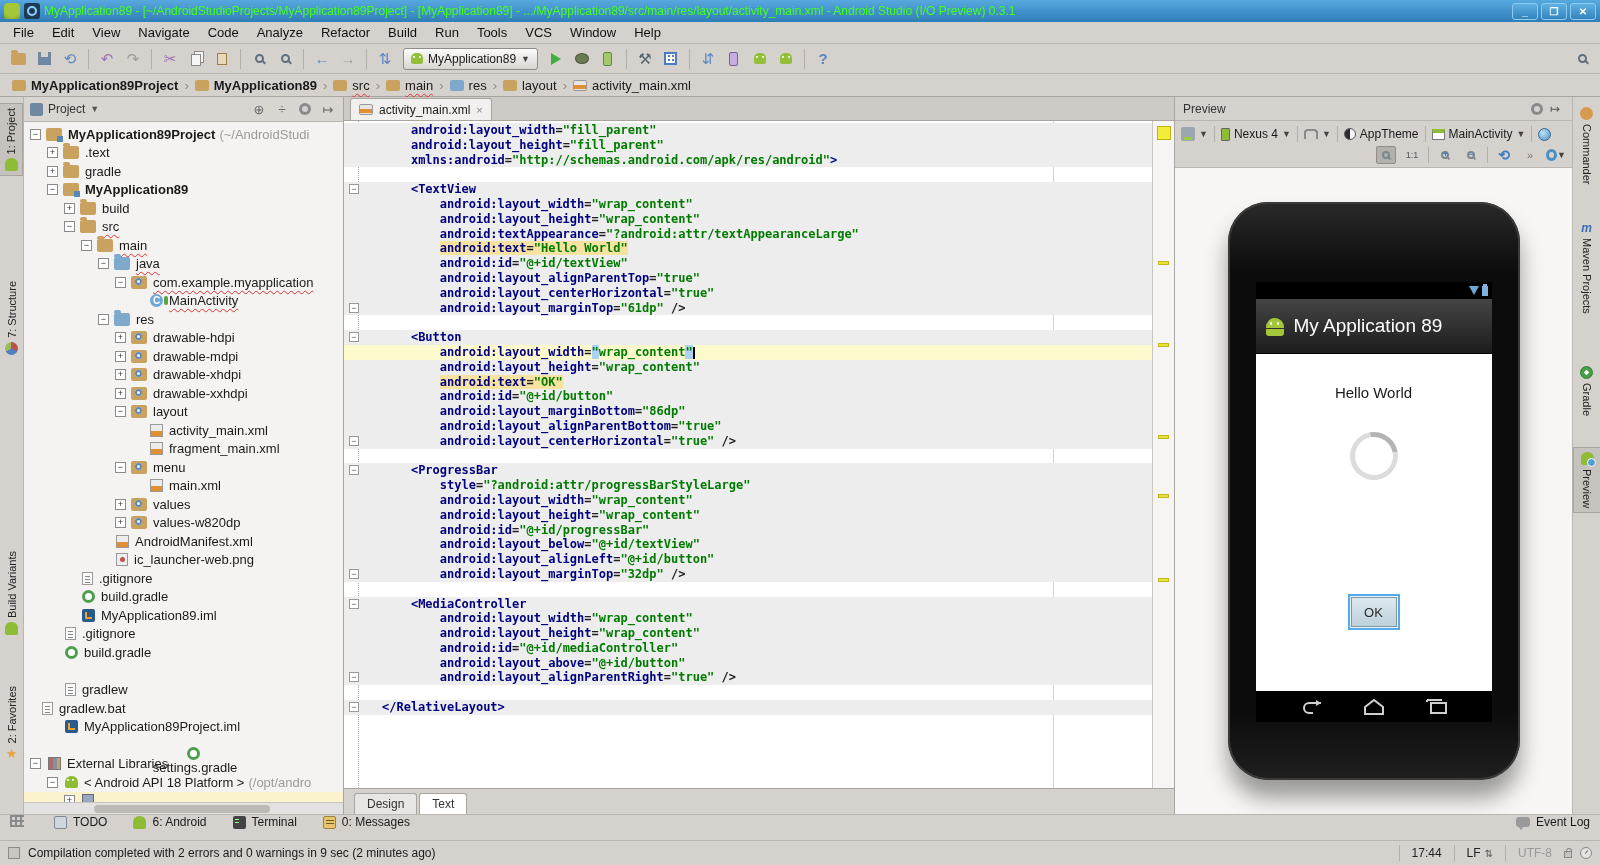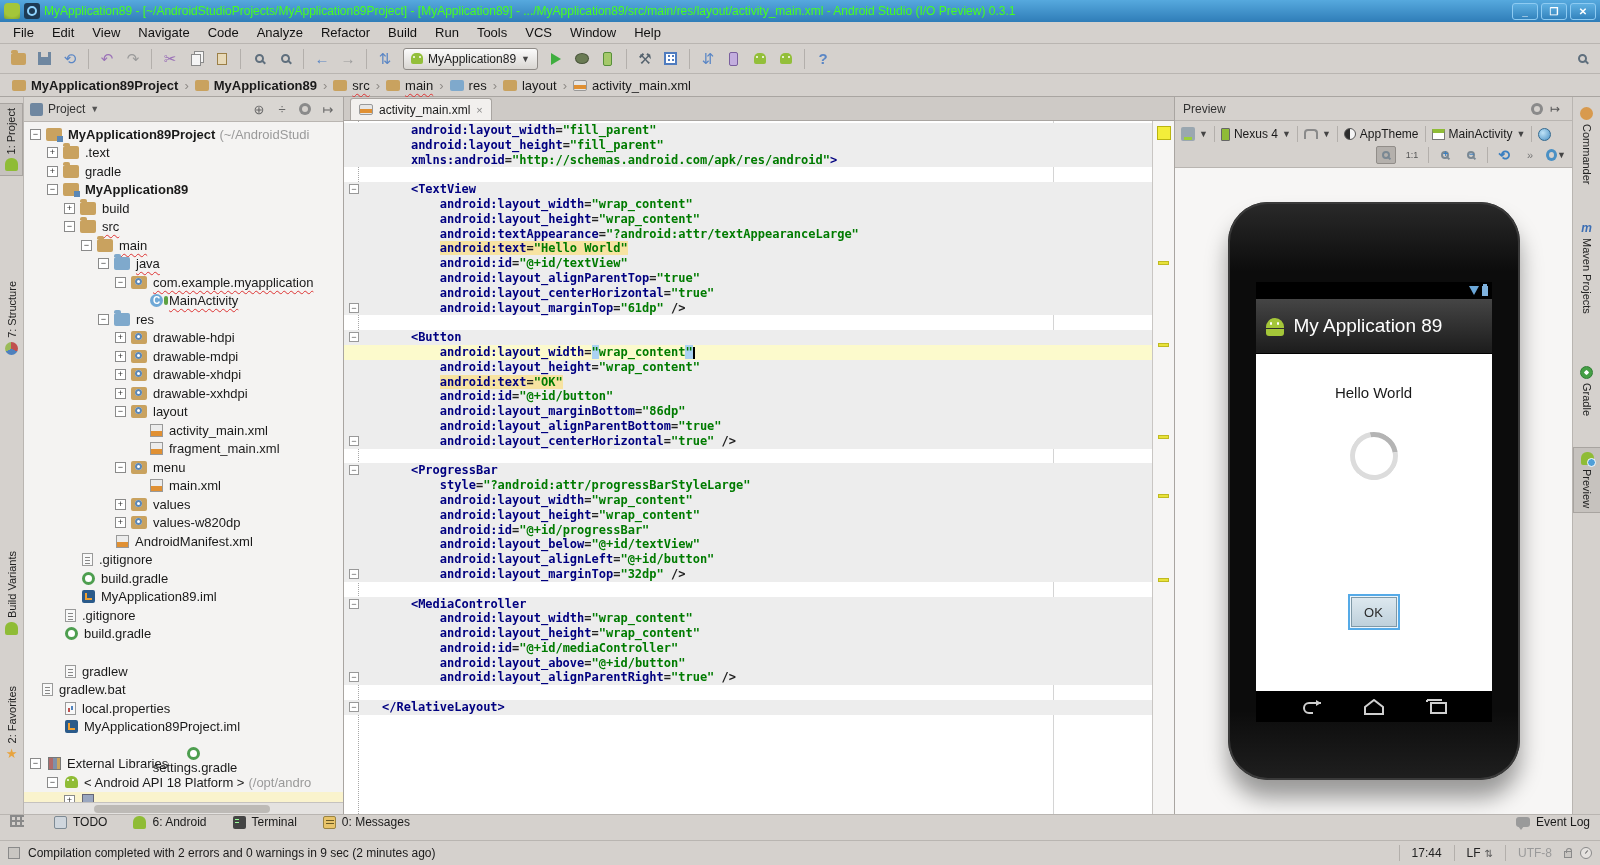--- a/index.html
+++ b/index.html
@@ -510,20 +510,25 @@
         <span class="tree-row" style="padding-left: 91px;">
           <span class="toggle">+</span>
           <span class="ticon ti-folder-pkg"></span>
           <span class="t-label">values-w820dp</span>
         </span>
         <span class="tree-row" style="padding-left: 74px;">
           <span class="toggle none">−</span>
           <span class="ticon ti-xml"></span>
           <span class="t-label">AndroidManifest.xml</span>
         </span>
+        <span class="tree-row" style="padding-left: 74px;">
+          <span class="toggle none">−</span>
+          <span class="ticon ti-png"></span>
+          <span class="t-label">ic_launcher-web.png</span>
+        </span>
         <span class="tree-row" style="padding-left: 40px;">
           <span class="toggle none">−</span>
           <span class="ticon ti-file"></span>
           <span class="t-label">.gitignore</span>
         </span>
         <span class="tree-row" style="padding-left: 40px;">
           <span class="toggle none">−</span>
           <span class="ticon ti-gradlefile"></span>
           <span class="t-label">build.gradle</span>
         </span>
@@ -544,25 +549,20 @@
         </span>
         <span class="tree-row" style="padding-left: 23px; margin-top: 19px;">
           <span class="toggle none">−</span>
           <span class="ticon ti-file"></span>
           <span class="t-label">gradlew</span>
         </span>
         <span class="tree-row" style="">
           <span class="toggle none">−</span>
           <span class="ticon ti-file"></span>
           <span class="t-label">gradlew.bat</span>
-        </span>
-        <span class="tree-row" style="padding-left: 23px;">
-          <span class="toggle none">−</span>
-          <span class="ticon ti-props"></span>
-          <span class="t-label">local.properties</span>
         </span>
         <span class="tree-row" style="padding-left: 23px;">
           <span class="toggle none">−</span>
           <span class="ticon ti-iml"></span>
           <span class="t-label">MyApplication89Project.iml</span>
         </span>
         <span class="tree-row" style="padding-left: 23px; flex-direction: column;">
           <span class="toggle none">−</span>
           <span class="ticon ti-gradlefile"></span>
           <span class="t-label">settings.gradle</span>
@@ -643,20 +643,24 @@
         </div>
       <div class="stripe" id="errStripe">
         <span class="warnbox"></span>
       <span class="tick" style="top: 140px;"></span>
           <span class="tick" style="top: 222px;"></span>
           <span class="tick" style="top: 314px;"></span>
           <span class="tick" style="top: 373px;"></span>
           <span class="tick" style="top: 457px;"></span>
         </div>
     </div>
+    <div class="editor-footer" id="footerTabs">
+        <span class="ftab">Design</span>
+        <span class="ftab active">Text</span>
+      </div>
   </div>
 
   <div class="preview-panel">
     <div class="preview-header">
       <span>Preview</span>
       <span class="sp"></span>
       <span class="ph-btn">
           <span class="hd-gear"></span>
         </span>
       <span class="ph-btn pin-ic">↦</span>

